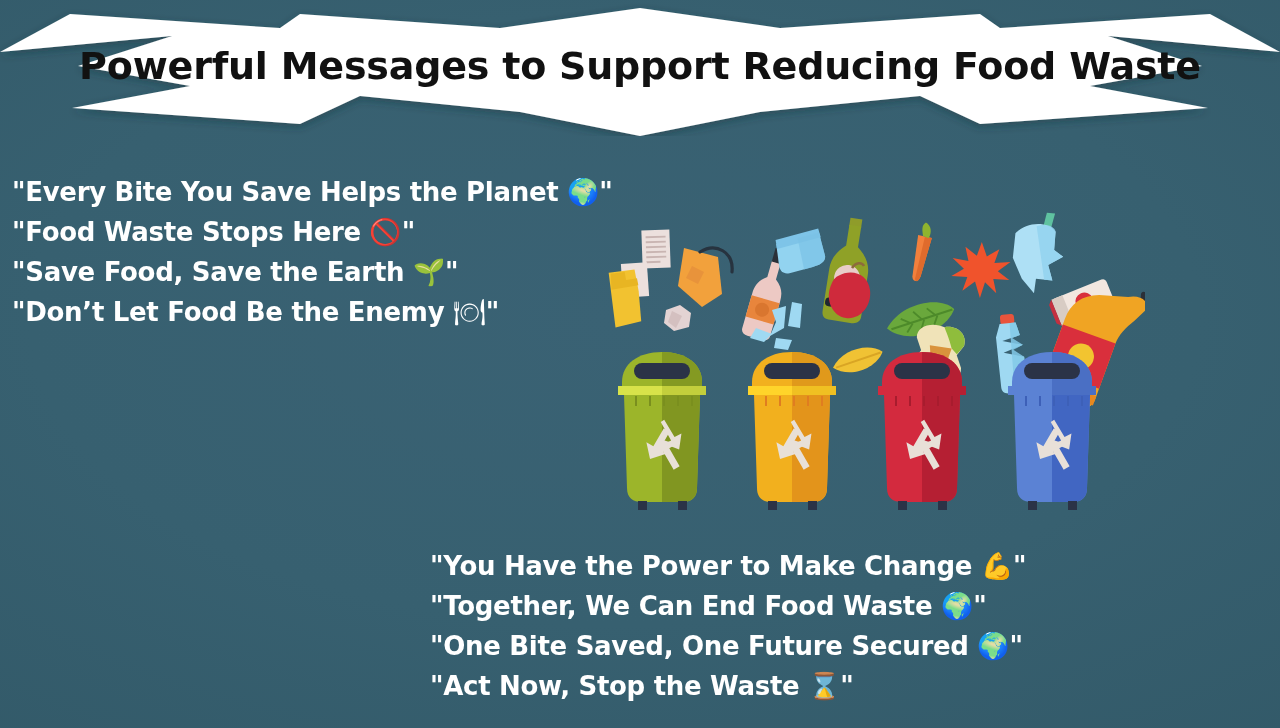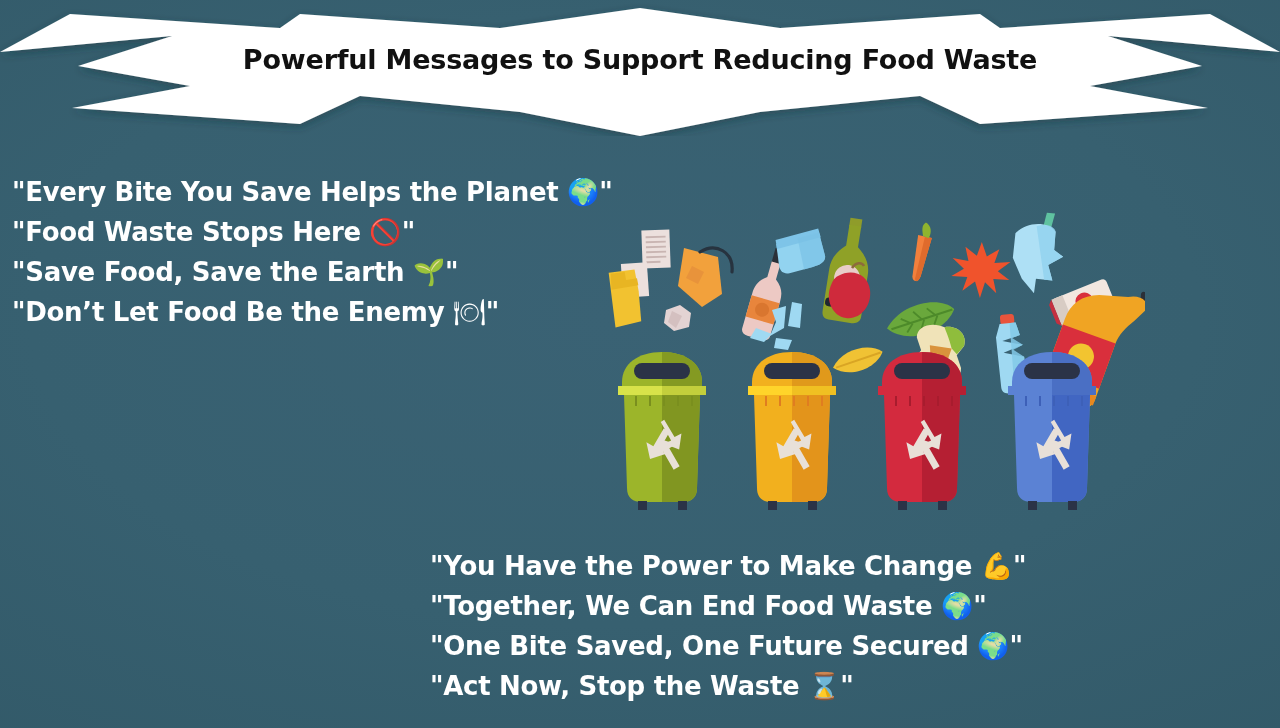--- a/index.html
+++ b/index.html
@@ -34,21 +34,21 @@
     height: 136px;
   }
   #banner-wrap svg { display: block; }
   #banner-title {
     position: absolute;
     left: 0;
     top: 44px;
     width: 1280px;
     text-align: center;
     font-family: "DejaVu Sans", "Liberation Sans", sans-serif;
-    font-size: 27px;
+    font-size: 38px;
     font-weight: bold;
     color: #111111;
     letter-spacing: -0.2px;
     white-space: nowrap;
   }
 
   
   .quote-block {
     position: absolute;
   }

